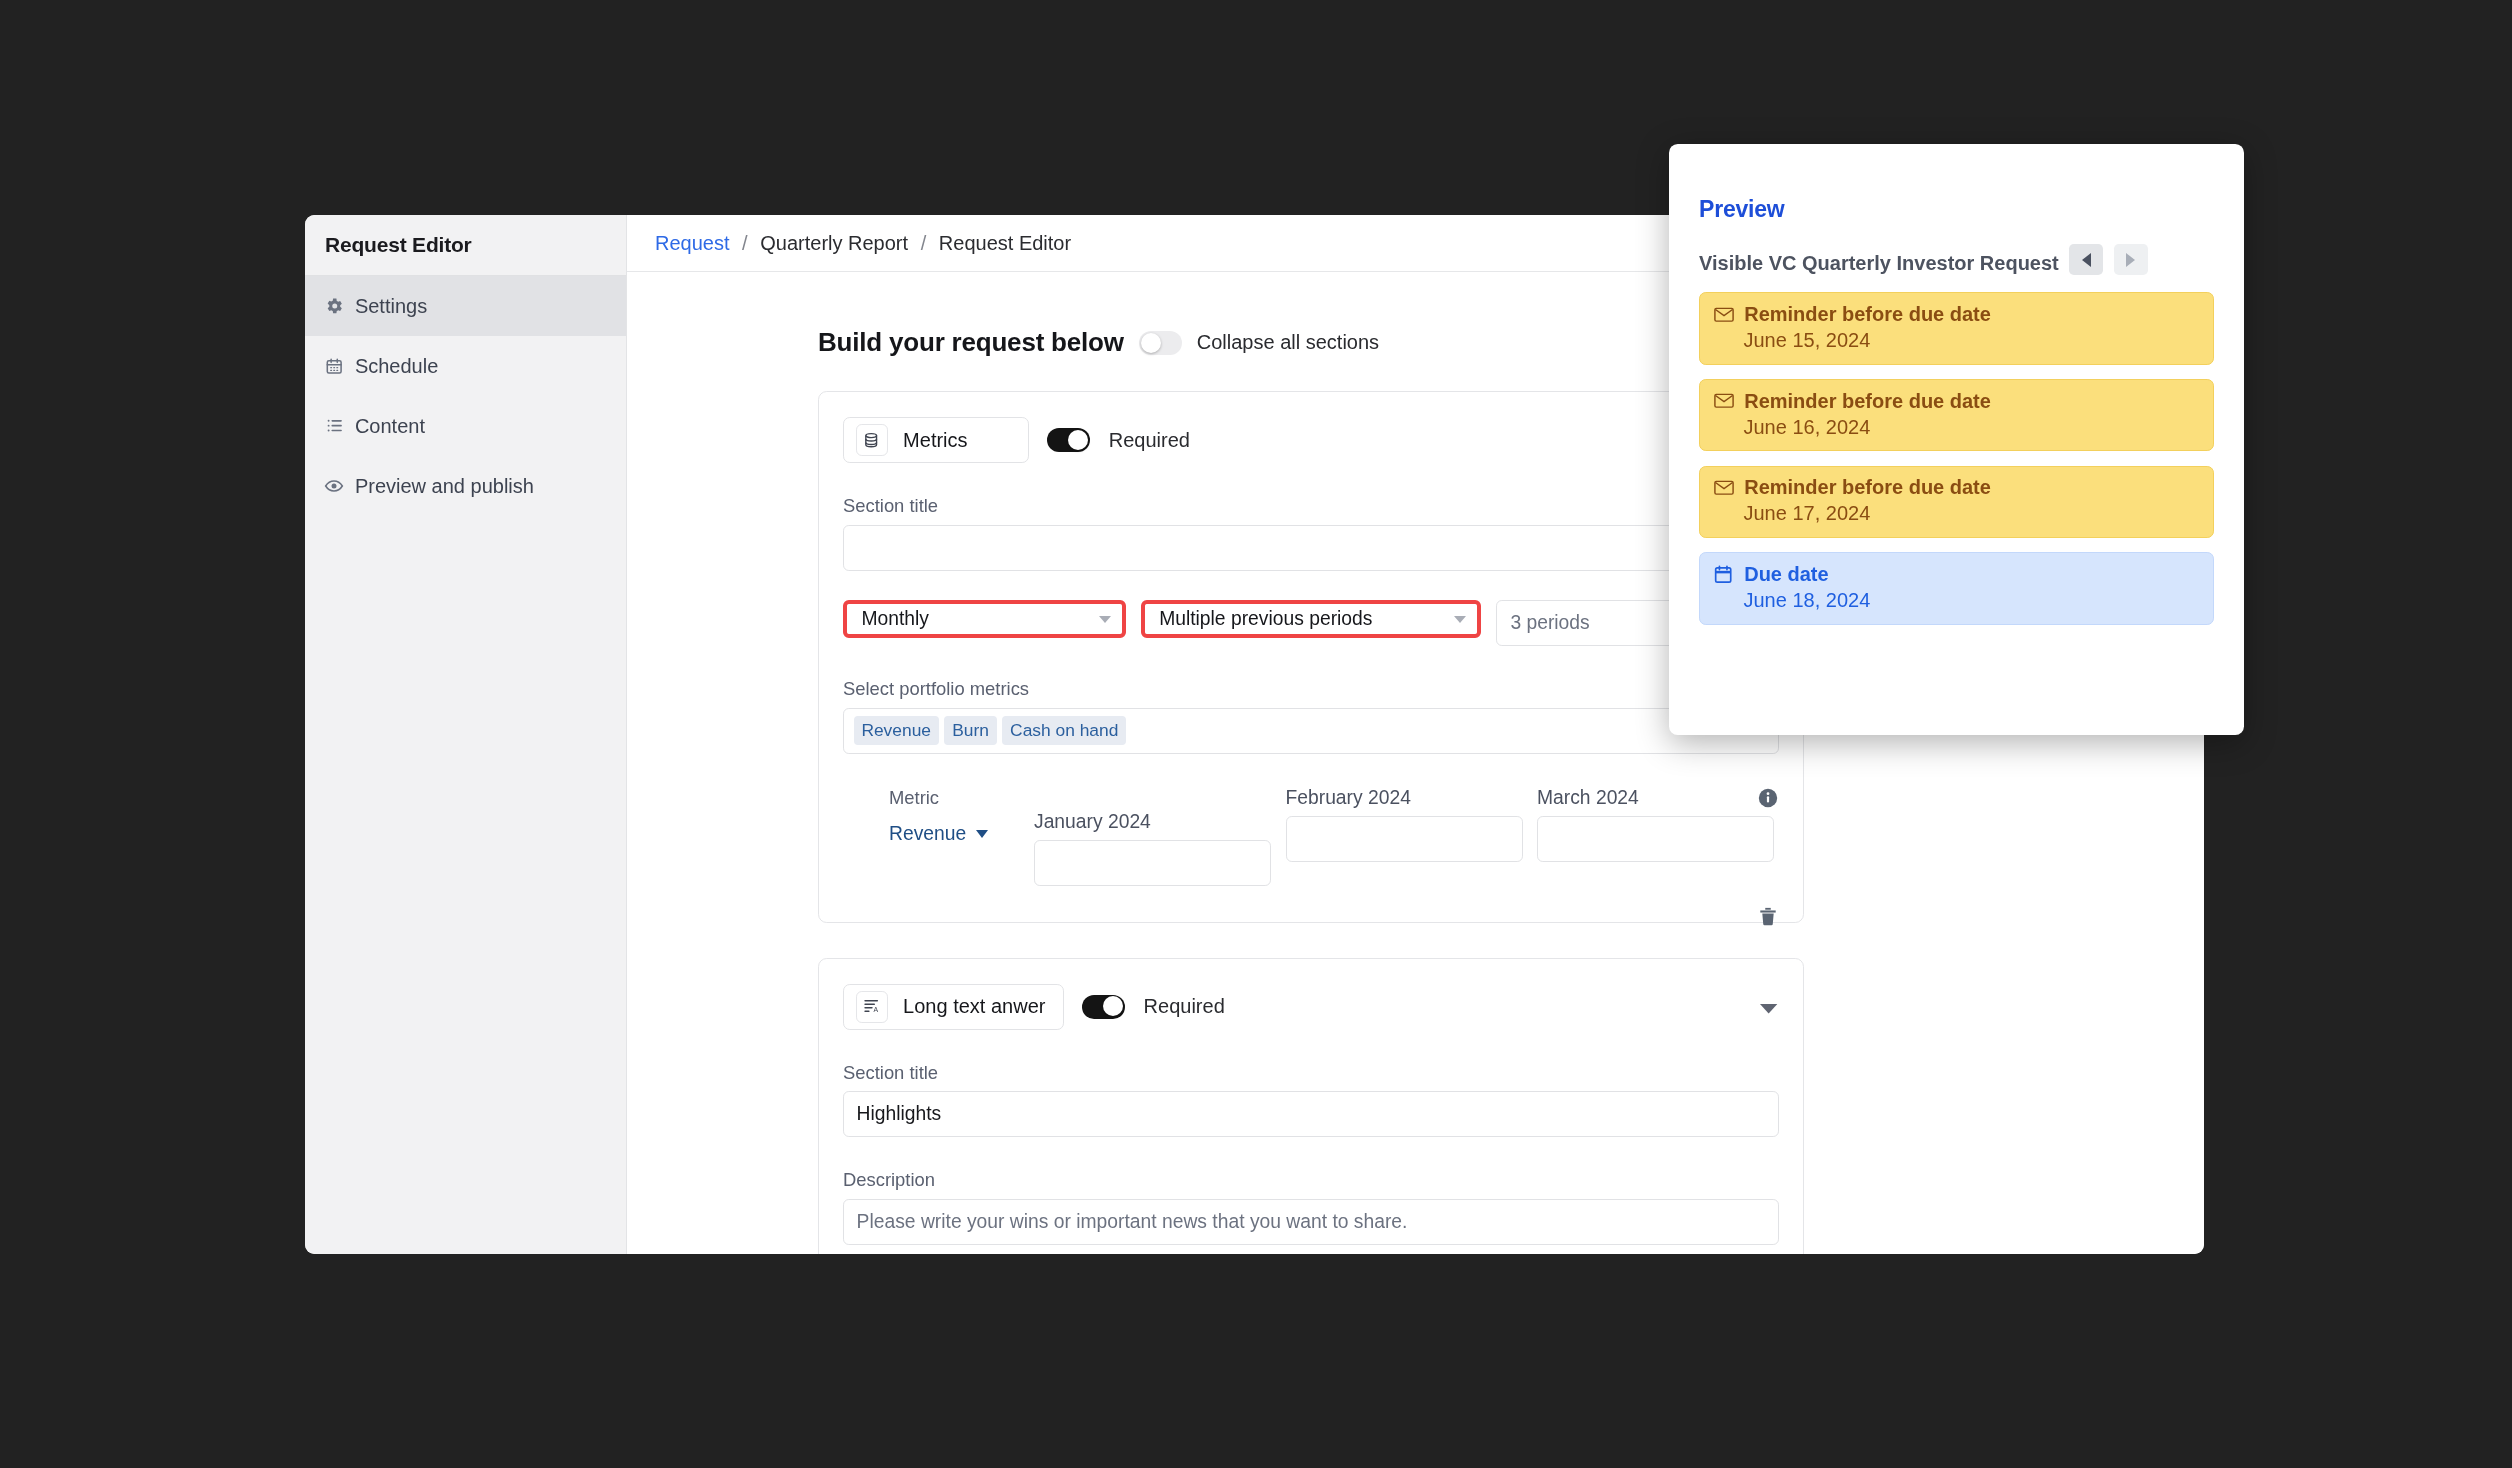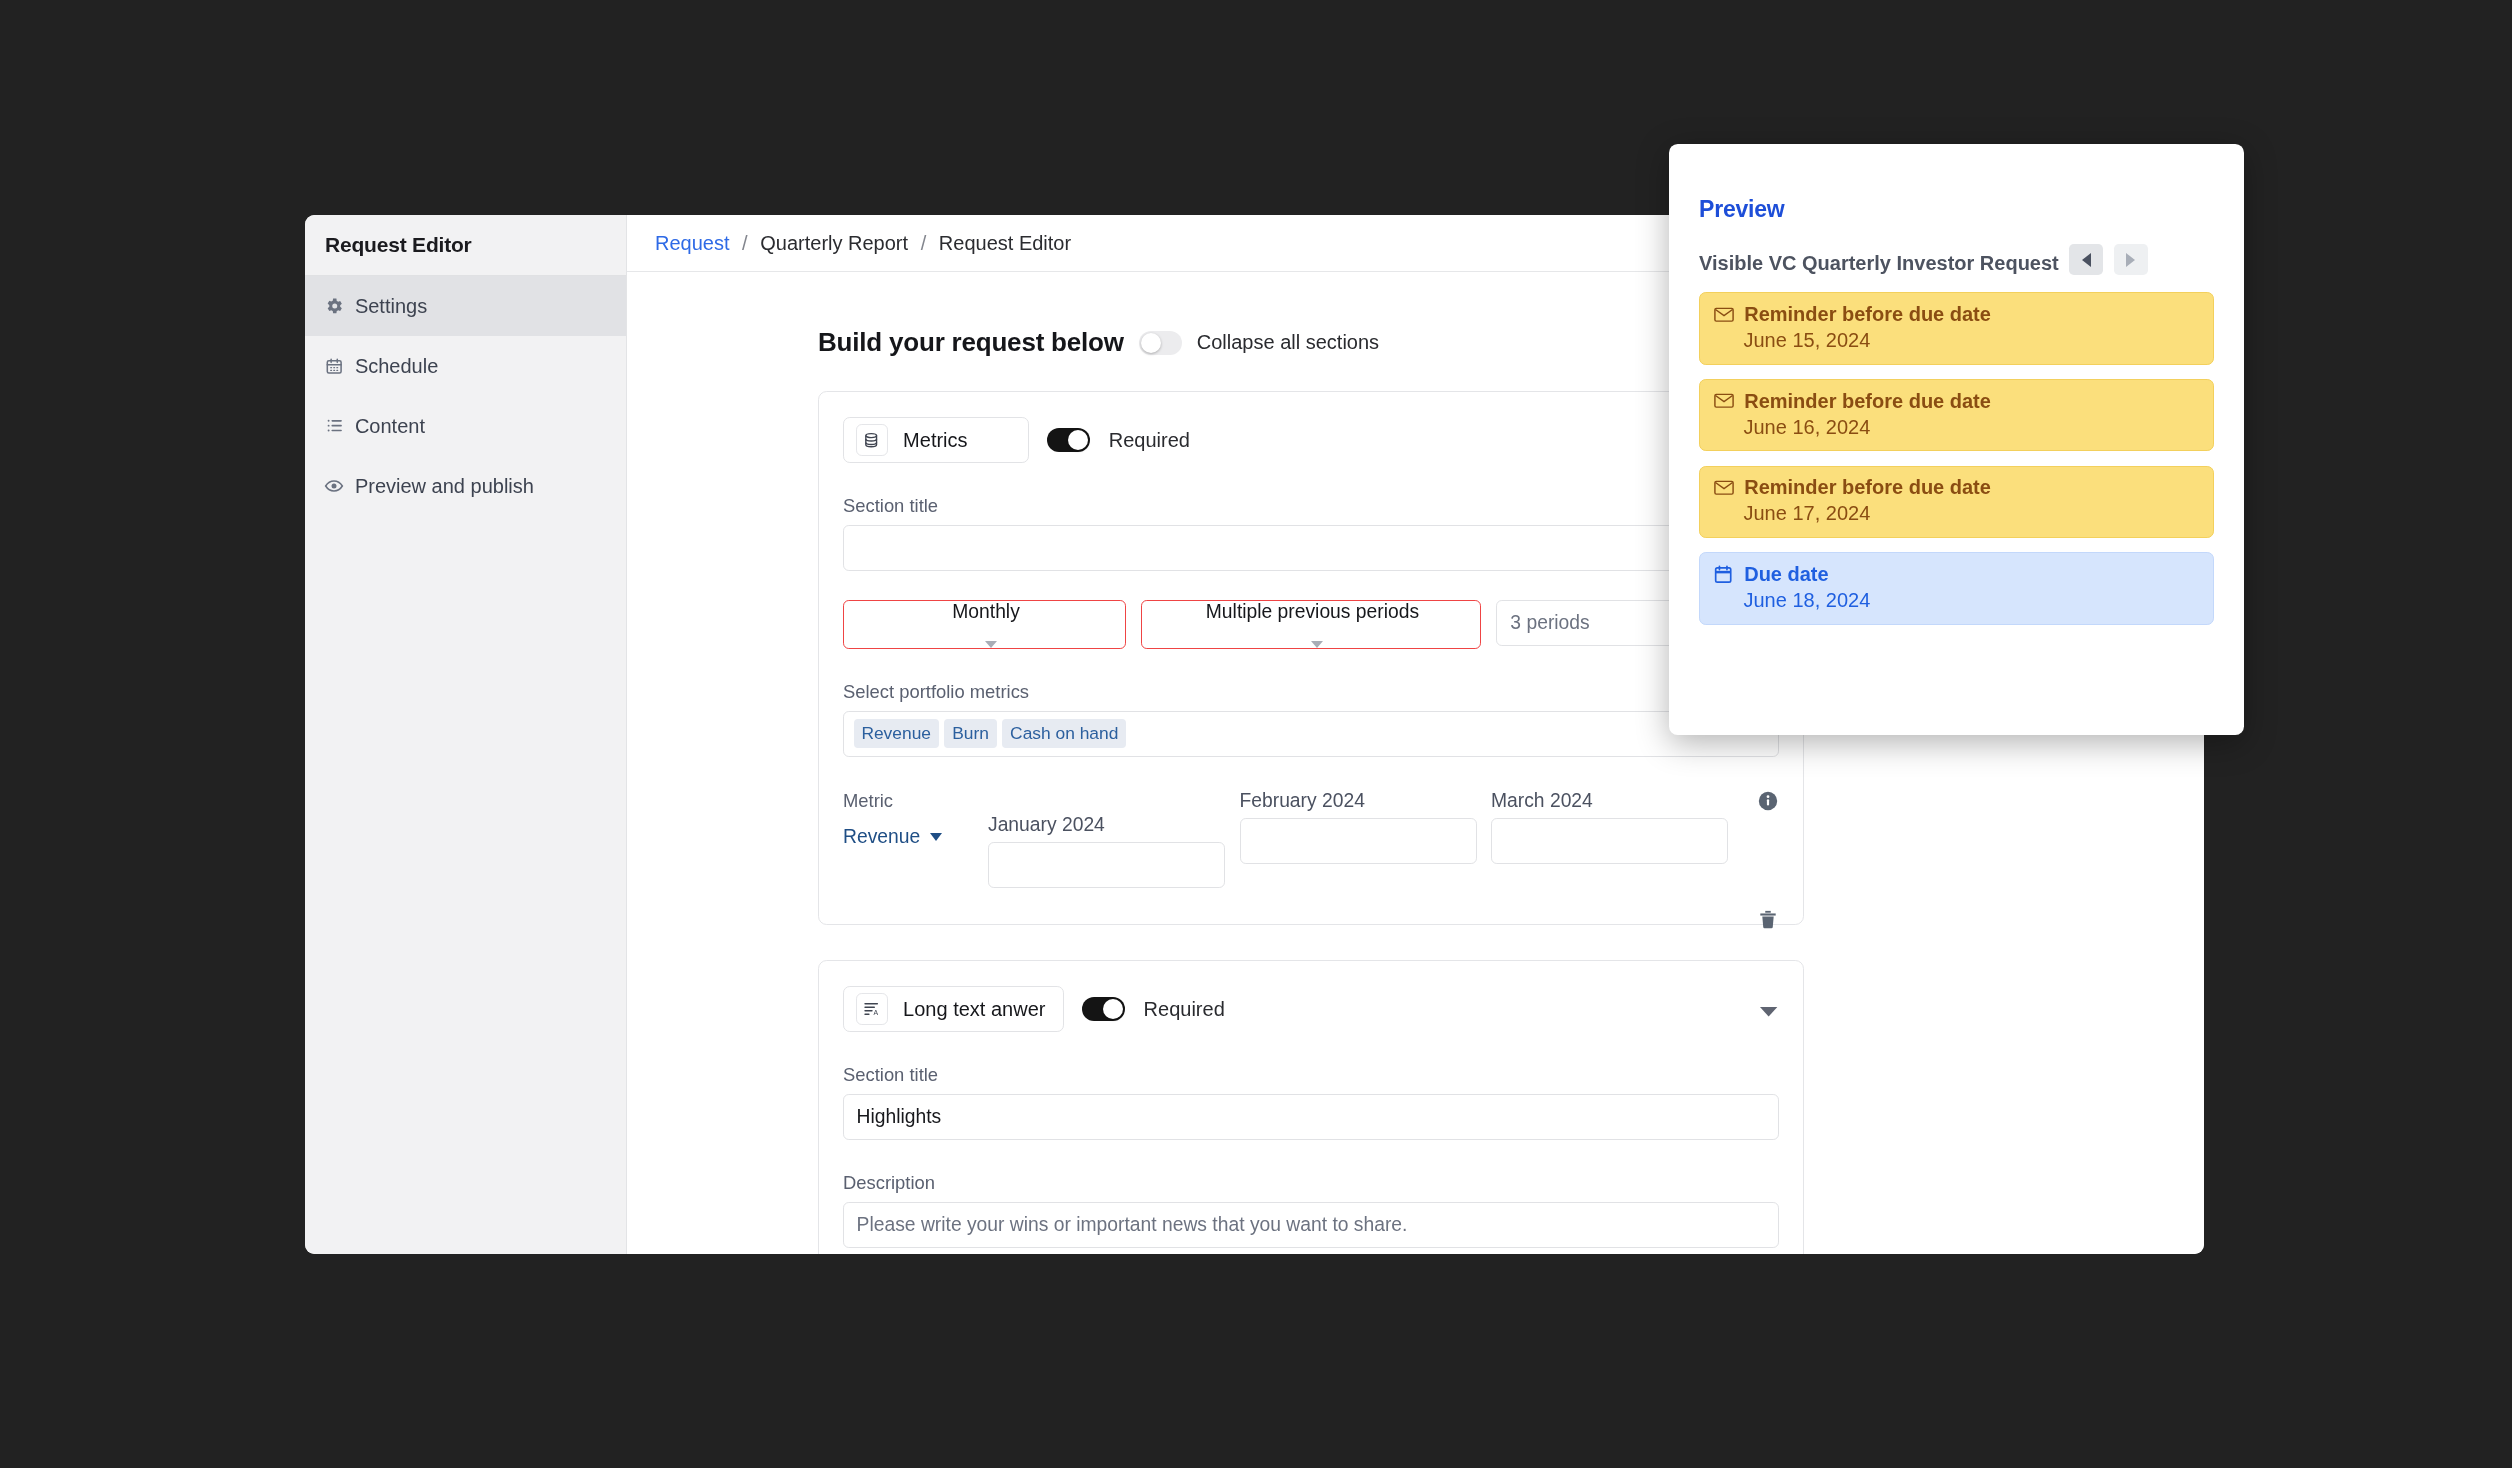--- a/index.html
+++ b/index.html
@@ -172,29 +172,28 @@
     cursor: text;
   }
   .text-input.placeholder { color: #6c7280; }
 
   
   .select-row {
     display: flex; gap: 14.5px;
     margin-top: 29px;
   }
   .select {
-    height: 49px;
-    border: 1px solid #ef4444;
+    height: 38px;
+    border: 4px solid #ef4444;
     border-radius: 5.8px;
     background: #fff;
     display: flex; align-items: center; justify-content: space-between;
     padding: 0 11.6px 0 14.5px;
     font-size: 19.3px; color: #16171b;
     cursor: pointer;
-    flex-direction: column;
   }
   .select.w1 { width: 285px; }
   .select.w2 { width: 343px; }
   .select .caret {
     width: 0; height: 0;
     border-left: 6.8px solid transparent;
     border-right: 6.8px solid transparent;
     border-top: 7.7px solid #a9adb6;
     margin-left: 9.7px;
   }
@@ -228,20 +227,21 @@
     padding: 3.9px 7.7px;
     white-space: nowrap;
   }
 
   
   .metric-grid {
     margin-top: 33px;
     display: flex;
     align-items: flex-start;
     position: relative;
+    margin-left: 46px;
   }
   .metric-col {
     width: 145px;
     flex: 0 0 145px;
     padding-top: 0;
   }
   .metric-col .mlabel { font-size: 18.4px; color: #5a6070; }
   .metric-select {
     margin-top: 14.5px;
     display: flex; align-items: center; gap: 9.7px;

